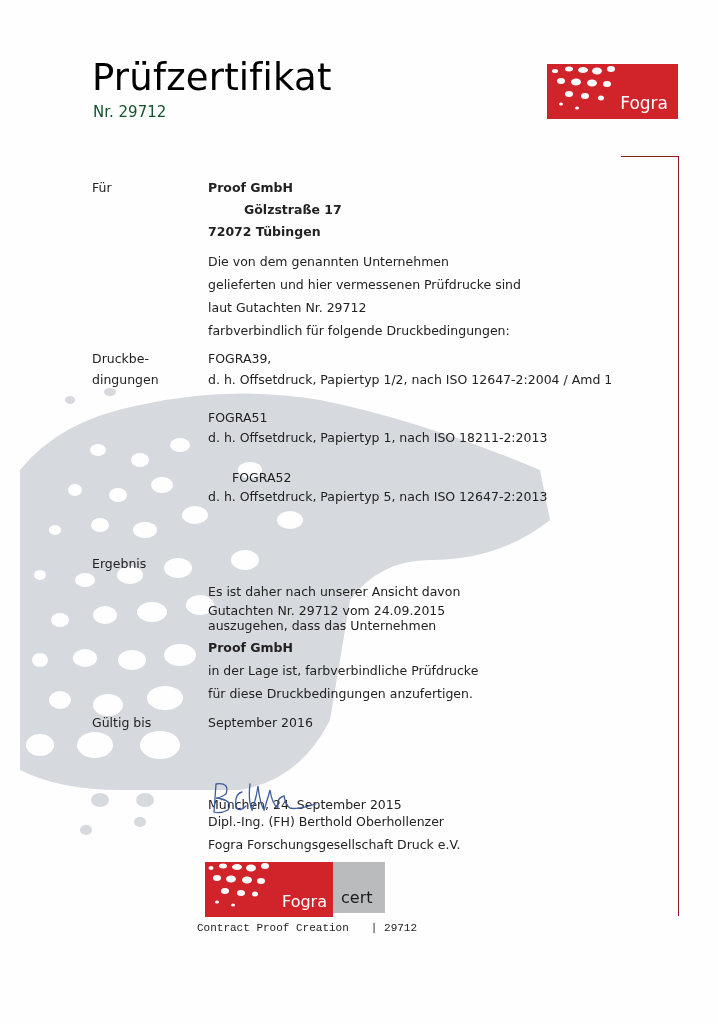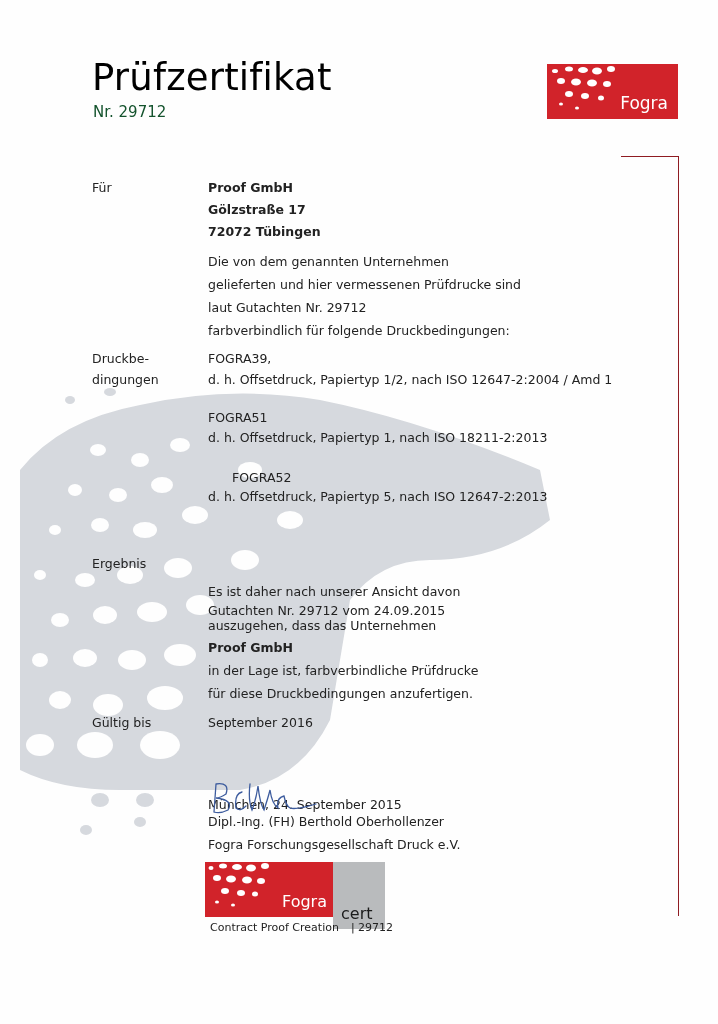--- a/index.html
+++ b/index.html
@@ -17,23 +17,23 @@
   .fogra-logo .word { position: absolute; right: 10px; bottom: 6px; color: #fff; font-size: 17px; line-height: 20px; }
   .red-rule-h { left: 621px; top: 156px; width: 58px; height: 1px; background: #8f1c22; }
   .red-rule-v { left: 678px; top: 156px; width: 1px; height: 760px; background: #8f1c22; }
   .lbl { left: 92px; font-size: 12.5px; line-height: 23px; color: #222; text-align: right; }
   .val { left: 208px; font-size: 12.5px; line-height: 23px; color: #222; }
   .bold { font-weight: bold; }
   .sig { left: 206px; top: 780px; z-index: 2; }
   .cert-logo { left: 205px; top: 862px; width: 180px; height: 55px; display: flex; }
   .cert-logo .red { width: 128px; height: 55px; background: #d1232a; position: relative; overflow: hidden; }
   .cert-logo .red .word { position: absolute; right: 6px; bottom: 6px; color: #fff; font-size: 16px; }
-  .cert-logo .grey { width: 52px; height: 67px; background: #b9bbbd; position: relative; }
+  .cert-logo .grey { width: 52px; height: 51px; background: #b9bbbd; position: relative; }
   .cert-logo .grey .word { position: absolute; left: 8px; bottom: 6px; color: #1b1b1b; font-size: 16px; }
-  .cert-caption { left: 210px; top: 921px; font-size: 11px; line-height: 14px; color: #222; display: flex; gap: 12px; }
+  .cert-caption { left: 197px; top: 921px; font-size: 11px; line-height: 14px; color: #222; display: flex; gap: 22px; font-family: Liberation Mono, monospace; }
 </style>
 </head>
 <body>
 
 <svg class="bg-pattern" viewBox="0 0 718 1024" xmlns="http://www.w3.org/2000/svg">
   <defs>
     <mask id="holes">
       <rect x="0" y="0" width="718" height="1024" fill="#fff"></rect>
       <g fill="#000">
         <ellipse cx="98" cy="450" rx="8" ry="6"></ellipse>
@@ -102,21 +102,21 @@
     </g>
   </svg>
   <span class="word">Fogra</span>
 </div>
 
 <div class="layer red-rule-h"></div>
 <div class="layer red-rule-v"></div>
 
 <div class="layer lbl" style="top:176px;">Für</div>
 <div class="layer val bold" style="top:176px;">Proof GmbH</div>
-<div class="layer val bold" style="top:198px;">Gölzstraße 17</div>
+<div class="layer val bold" style="top:198px;margin-left:36px;">Gölzstraße 17</div>
 <div class="layer val bold" style="top:220px;">72072 Tübingen</div>
 
 <div class="layer val" style="top:250px;">Die von dem genannten Unternehmen</div>
 <div class="layer val" style="top:273px;">gelieferten und hier vermessenen Prüfdrucke sind</div>
 <div class="layer val" style="top:296px;">laut Gutachten Nr. 29712</div>
 <div class="layer val" style="top:319px;">farbverbindlich für folgende Druckbedingungen:</div>
 
 <div class="layer lbl" style="top:347px;">Druckbe-</div>
 <div class="layer lbl" style="top:368px;">dingungen</div>
 

